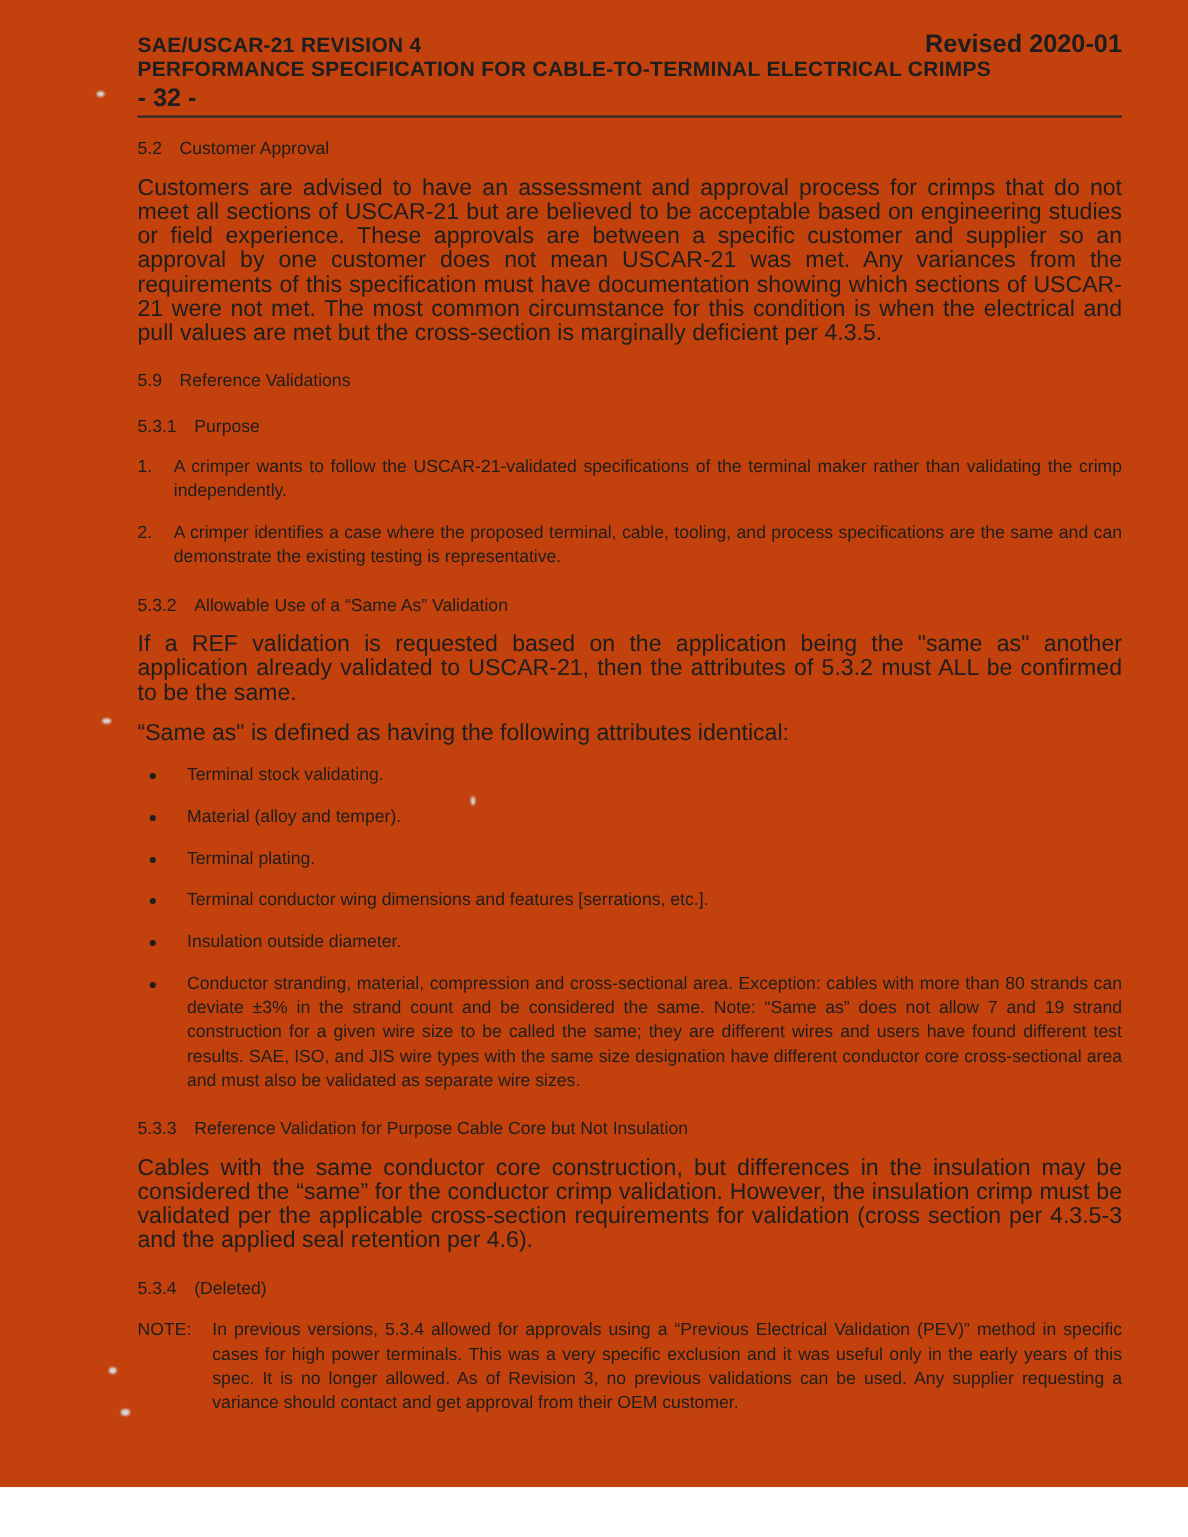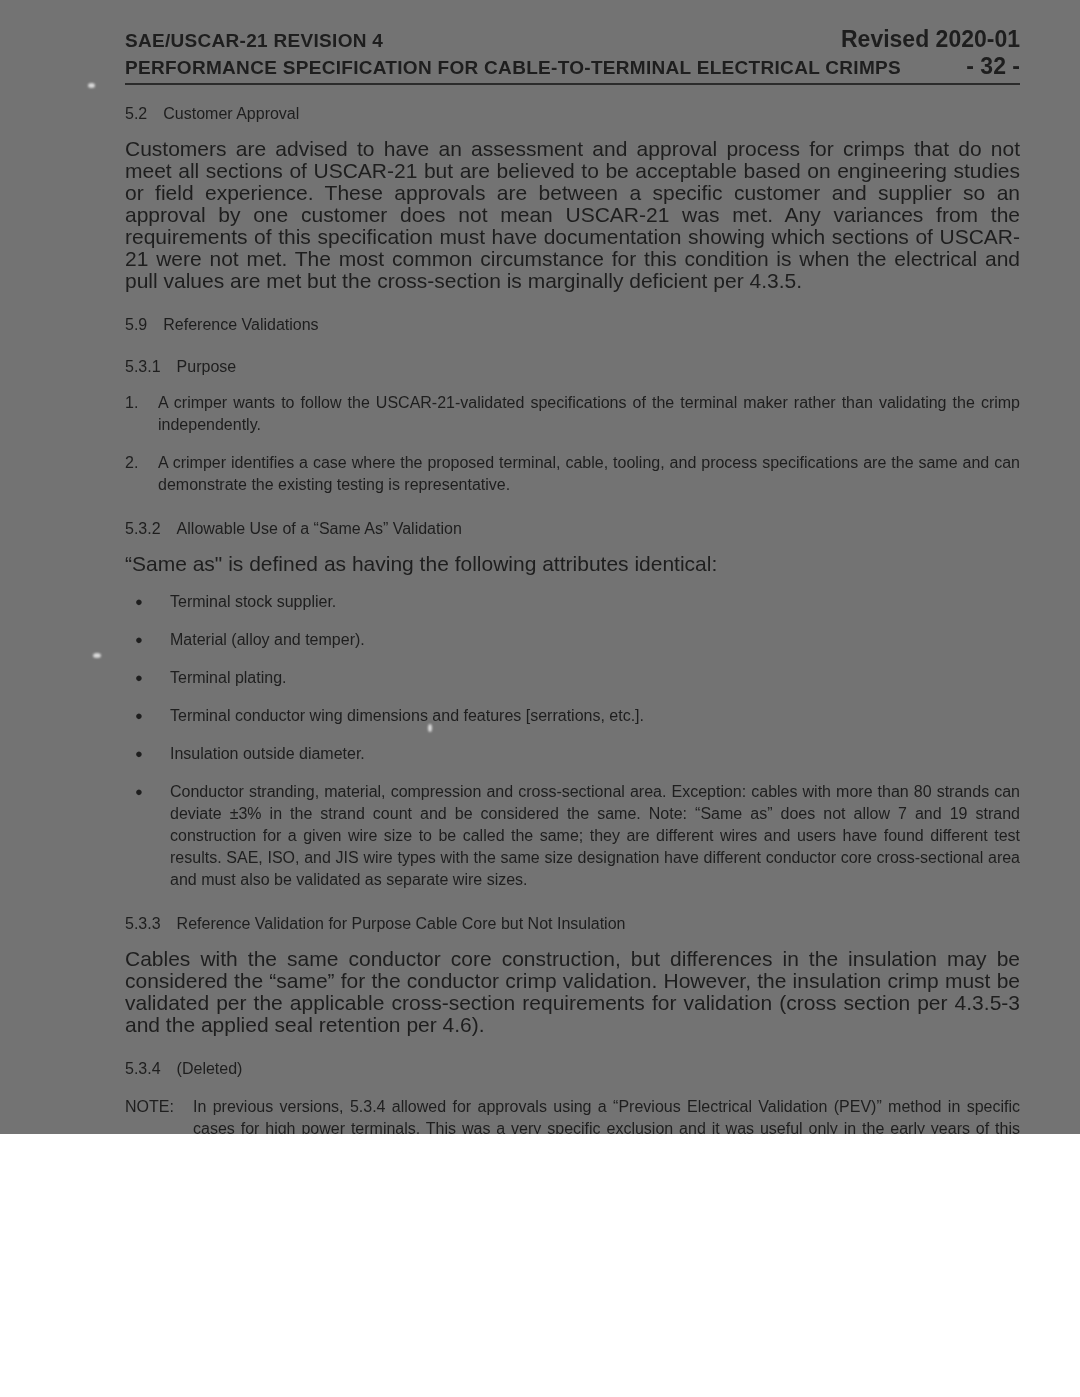--- a/index.html
+++ b/index.html
@@ -1,30 +1,30 @@
 <!DOCTYPE html>
 <html><head>
 <meta charset="utf-8">
 <style>
   html,body { margin:0; padding:0; background:#ffffff; }
   .page {
     position:relative;
-    width:1080px; height:1134px;
-    background:#737373;
+    width:1080px; height:1352px;
+    background:#c2410c;
     font-family:"Liberation Sans", "DejaVu Sans", sans-serif;
     color:#1e1e1e;
     overflow:hidden;
   }
   .content { padding:26px 60px 0 125px; }
 
   
   .header-row { display:flex; justify-content:space-between; align-items:baseline; }
   .h-left  { font-size:19px; font-weight:700; letter-spacing:.3px; }
   .h-right { font-size:23px; font-weight:700; }
-  .underlined { border-bottom:2px solid #2b2b2b; padding-bottom:3px; }
+  .underlined { border-bottom:2px solid #2b2b2b; padding-bottom:3px;flex-direction:column; }
 
   
   .sec-heading { margin:24px 0 0; font-size:16px; display:flex; }
   .sec-num { margin-right:16px; white-space:nowrap; }
   .para { margin:15px 0 0; font-size:21px; line-height:22px; text-align:justify; }
   .para.no-just { text-align:left; }
 
   .oli { display:flex; margin:16px 0 0; font-size:16px; line-height:22px; }
   .oli-num { width:33px; flex:none; }
   .oli-text { flex:1; text-align:justify; }
@@ -93,25 +93,26 @@
     </div>
     <div class="oli">
       <span class="oli-num">2.</span>
       <span class="oli-text">A crimper identifies a case where the proposed terminal, cable, tooling, and process specifications are the same and can demonstrate the existing testing is representative.</span>
     </div>
 
     <div class="sec-heading">
       <span class="sec-num">5.3.2</span>
       <span>Allowable Use of a “Same As” Validation</span>
     </div>
+    <p class="para">If a REF validation is requested based on the application being the "same as" another application already validated to USCAR-21, then the attributes of 5.3.2 must ALL be confirmed to be the same.</p>
     <p class="para no-just">“Same as" is defined as having the following attributes identical:</p>
 
     <div class="bli">
       <span class="bli-dot">●</span>
-      <span class="bli-text">Terminal stock supplier.</span>
+      <span class="bli-text">Terminal stock validating.</span>
     </div>
     <div class="bli">
       <span class="bli-dot">●</span>
       <span class="bli-text">Material (alloy and temper).</span>
     </div>
     <div class="bli">
       <span class="bli-dot">●</span>
       <span class="bli-text">Terminal plating.</span>
     </div>
     <div class="bli">

